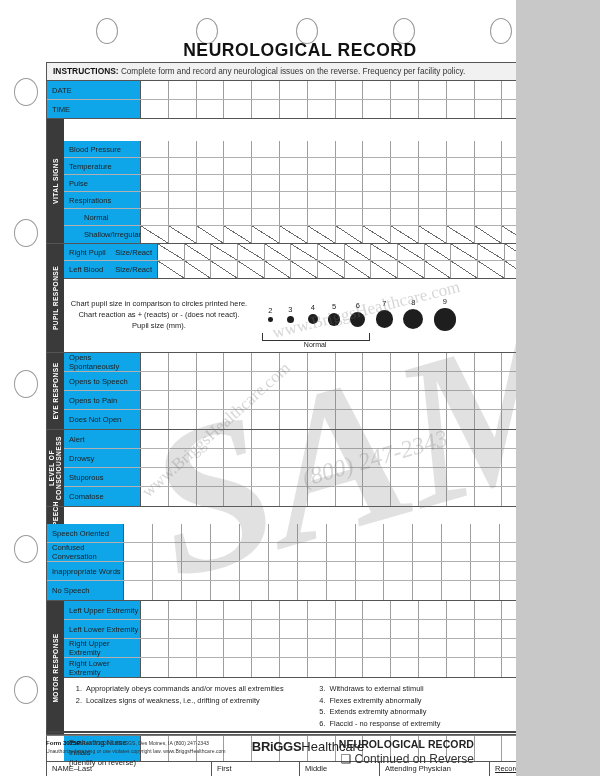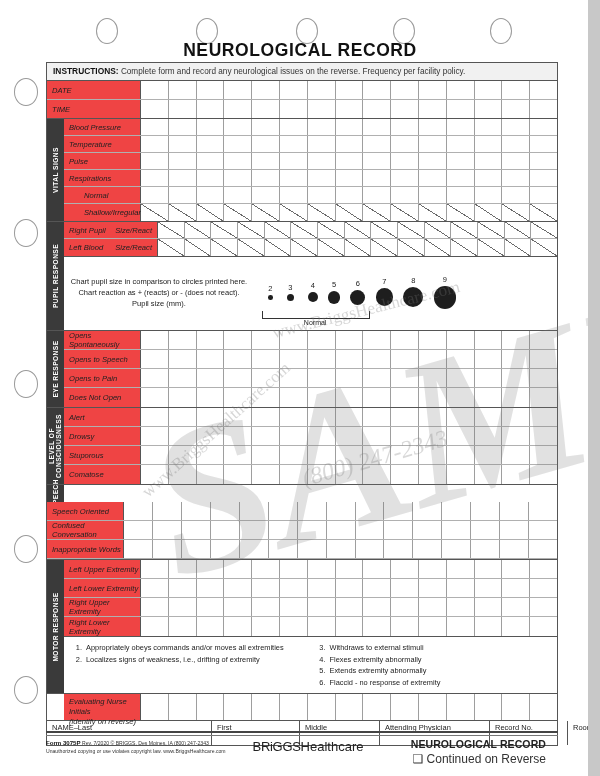--- a/index.html
+++ b/index.html
@@ -1,17 +1,17 @@
 <!DOCTYPE html>
 <html><head>
 <meta charset="utf-8">
 <style>
   html,body{margin:0;padding:0;background:#c8c8c8;}
   body{font-family:"Liberation Sans",sans-serif;}
-  #page{position:relative;width:588px;height:776px;background:#ffffff;overflow:hidden;}
+  #page{position:relative;width:516px;height:776px;background:#ffffff;overflow:hidden;}
 
   
   .hole{position:absolute;width:20px;height:24px;border:1.3px solid #9a9a9a;border-radius:50%;background:#fff;}
   .hole-left{width:22px;height:26px;}
 
   .title{position:absolute;top:40px;left:0;width:600px;text-align:center;
          font-size:17.5px;font-weight:bold;letter-spacing:.6px;color:#111;}
 
   
   #form{position:absolute;left:46px;top:62px;width:512px;border:1.2px solid #555;
@@ -26,21 +26,21 @@
 
   .sect{width:17px;flex:0 0 17px;background:#3a3a3a;color:#fff;position:relative;}
   .sect-lbl{position:absolute;left:50%;top:50%;
             transform:translate(-50%,-50%) rotate(-90deg);
             white-space:nowrap;font-size:6.6px;font-weight:bold;letter-spacing:.45px;
             text-align:center;line-height:1.05;}
   .spacer{width:17px;flex:0 0 17px;background:#fff;}
 
   .lbl{flex:0 0 77px;width:77px;box-sizing:border-box;padding:2px 0 2px 5px;
        font-size:7.6px;color:#222;display:flex;align-items:center;
-       border-right:1.2px solid #555;background:#ef4444;font-style:italic;}
+       border-right:1.2px solid #555;background:#0ea5e9;}
   .lbl.wide{flex:0 0 94px;width:94px;}
   .lbl.indent{padding-left:20px;}
   .lbl.pupil{flex:0 0 94px;width:94px;justify-content:space-between;padding-right:5px;}
   .lbl.bold{font-weight:bold;font-size:8px;line-height:1.35;}
 
   .cells{flex:1;display:flex;}
   .cell{flex:1 1 0;border-right:.8px solid #9e9e9e;box-sizing:border-box;position:relative;
         background:#fff;}
   .cell:last-child{border-right:none;}
   .cell.slash::after{content:"";position:absolute;left:0;top:0;width:100%;height:100%;
@@ -74,21 +74,21 @@
   .patbar{display:flex;height:24px;border-top:1.3px solid #555;}
   .pat{box-sizing:border-box;padding:2px 0 0 5px;font-size:7.5px;color:#222;
        border-right:1px solid #555;}
   .pat:last-child{border-right:none;}
 
   
   .footrule{position:absolute;left:46px;width:512px;background:#444;}
   .finep{position:absolute;left:46px;top:738px;font-size:5.1px;color:#333;line-height:1.55;}
   .finep b{font-size:6.1px;color:#111;}
   .brand{position:absolute;left:0;top:739px;width:600px;text-align:center;font-size:13px;color:#222;}
-  .brand b{font-weight:normal;letter-spacing:-.3px;padding-left:16px;}
+  .brand b{font-weight:bold;letter-spacing:-.3px;padding-left:16px;}
   .brand span{font-weight:normal;}
   .footright{position:absolute;right:42px;top:738px;text-align:right;}
   .fr1{font-size:10.5px;font-weight:bold;color:#222;letter-spacing:.1px;}
   .fr2{font-size:12px;color:#333;margin-top:2px;}
 
   
   #wm{position:absolute;left:0;top:0;width:600px;height:776px;pointer-events:none;}
   .wm-s{position:absolute;font-size:210px;color:rgba(120,120,120,.22);
         font-family:"Liberation Serif",serif;font-style:italic;font-weight:bold;}
   .wm-t{position:absolute;font-size:17px;color:rgba(120,120,120,.30);
@@ -160,21 +160,21 @@
           <div class="cell"></div>
           <div class="cell"></div>
           <div class="cell"></div>
         </div>
     </div>
 
     <div style="display:flex;border-bottom:1.3px solid #555;">
       <div class="sect">
         <div class="sect-lbl">VITAL SIGNS</div>
       </div>
-      <div style="flex:1;">
+      <div style="flex:1;margin-top:22px;">
         <div class="row h17">
           <div class="lbl">Blood Pressure</div>
           <div class="cells">
               <div class="cell"></div>
               <div class="cell"></div>
               <div class="cell"></div>
               <div class="cell"></div>
               <div class="cell"></div>
               <div class="cell"></div>
               <div class="cell"></div>
@@ -604,20 +604,40 @@
               <div class="cell"></div>
               <div class="cell"></div>
               <div class="cell"></div>
               <div class="cell"></div>
               <div class="cell"></div>
               <div class="cell"></div>
               <div class="cell"></div>
               <div class="cell"></div>
             </div>
           </div>
+          <div class="row h19" style="border-bottom: none;">
+            <div class="lbl">No Speech</div>
+            <div class="cells">
+              <div class="cell"></div>
+              <div class="cell"></div>
+              <div class="cell"></div>
+              <div class="cell"></div>
+              <div class="cell"></div>
+              <div class="cell"></div>
+              <div class="cell"></div>
+              <div class="cell"></div>
+              <div class="cell"></div>
+              <div class="cell"></div>
+              <div class="cell"></div>
+              <div class="cell"></div>
+              <div class="cell"></div>
+              <div class="cell"></div>
+              <div class="cell"></div>
+            </div>
+          </div>
         </div>
     </div>
 
     <div style="display:flex;border-bottom:1.3px solid #555;">
       <div class="sect">
         <div class="sect-lbl">MOTOR RESPONSE</div>
       </div>
       <div style="flex:1;">
         <div id="motor-rows">
             <div class="row h19">

